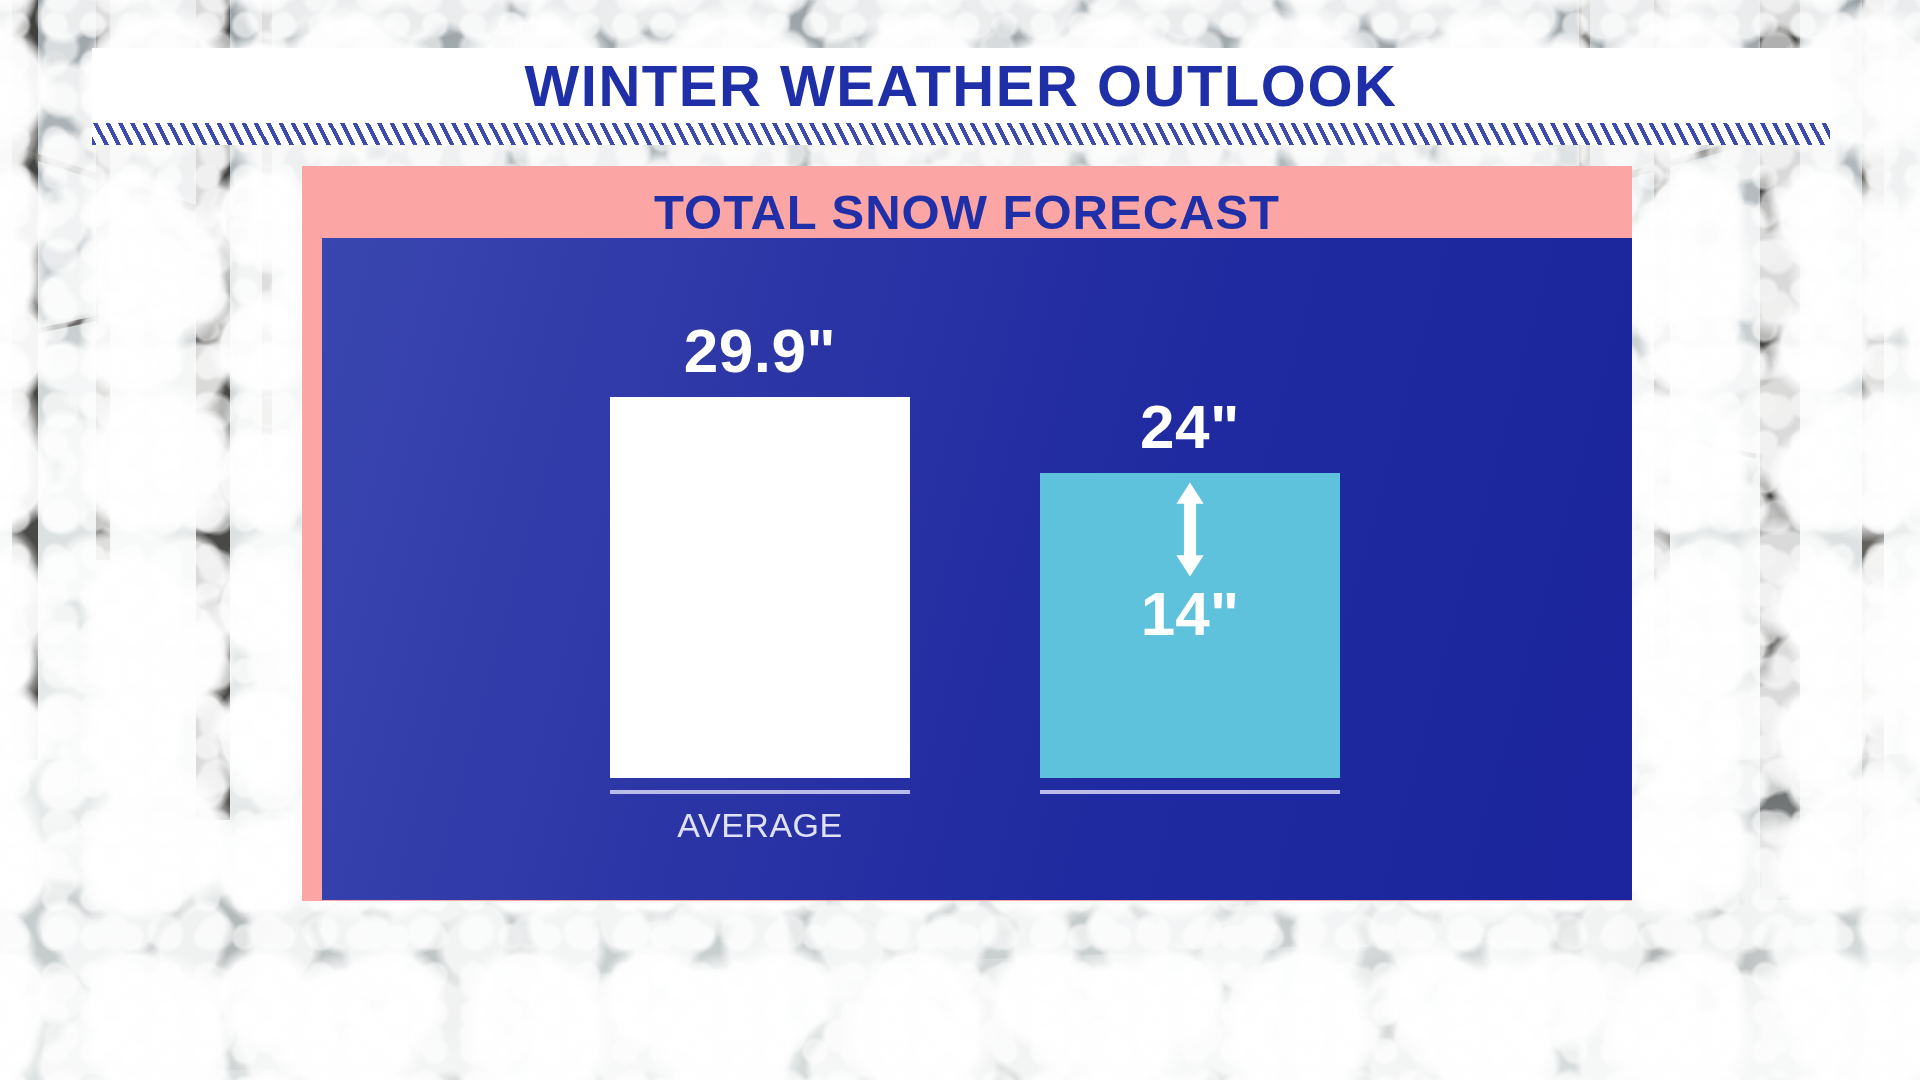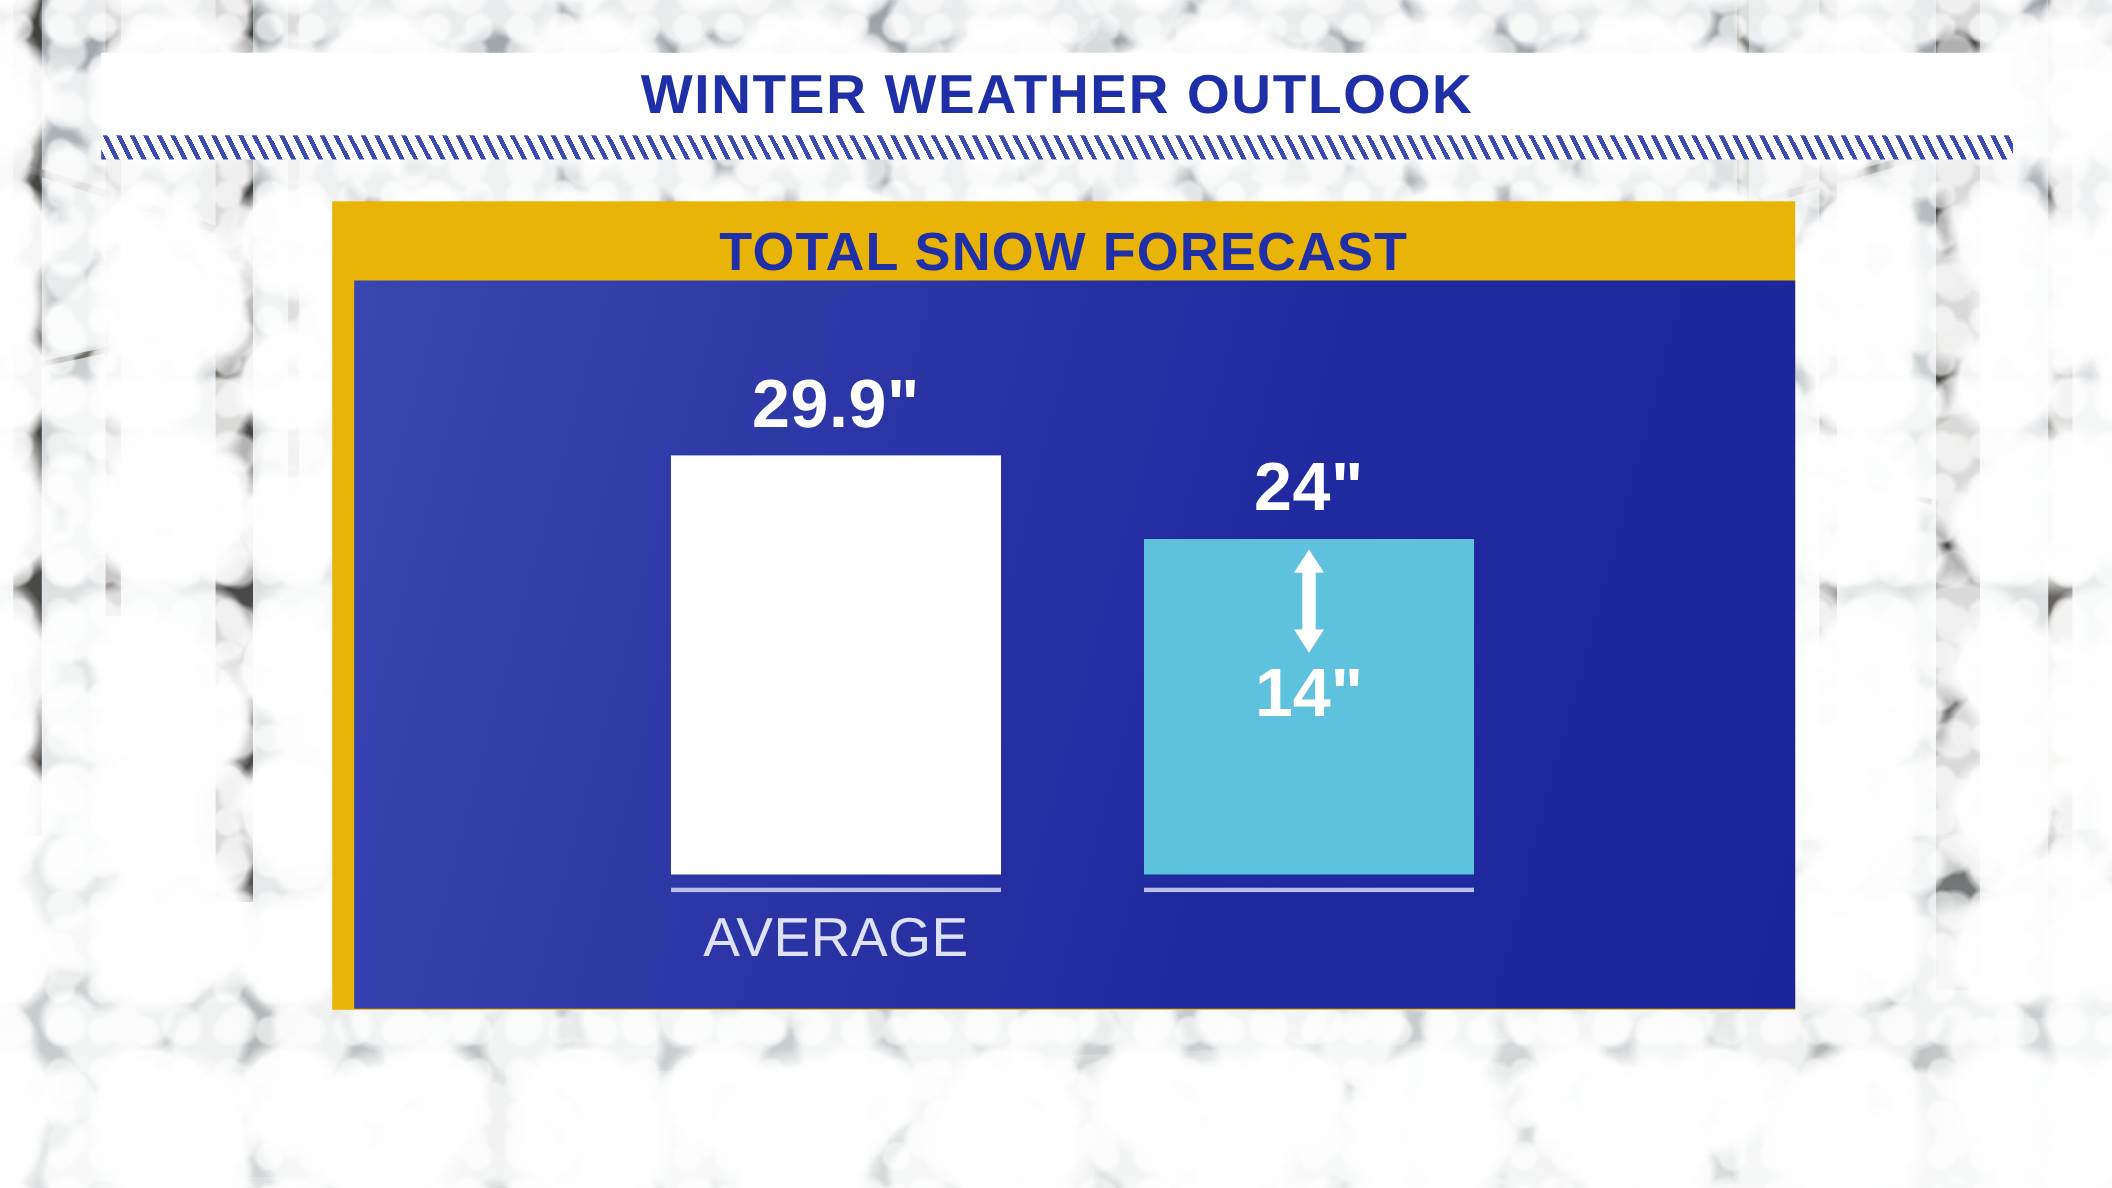--- a/index.html
+++ b/index.html
@@ -67,37 +67,37 @@
 
   
   #banner{
     position:absolute; left:92px; top:48px; width:1738px; height:75px;
     background:#ffffff;
     display:flex; align-items:center; justify-content:center;
     z-index:5;
   }
   #banner-title{
     color:#1f2fa8;
-    font-size:50px; font-weight:bold; letter-spacing:1.5px;
+    font-size:58px; font-weight:bold; letter-spacing:1.5px;
     white-space:nowrap;
   }
   #banner-stripe{
     position:absolute; left:92px; top:123px; width:1738px; height:22px;
     z-index:5;
     background:repeating-linear-gradient(
       63deg,
       #3d4bb0 0px, #3d4bb0 4px,
       #ffffff 4px, #ffffff 11px
     );
   }
 
   
   #card{
-    position:absolute; left:302px; top:183px; width:1330px; height:735px;
-    background:#eab308;
+    position:absolute; left:302px; top:166px; width:1330px; height:735px;
+    background:#fca5a5;
     z-index:4;
   }
   #card-title{
     text-align:center;
     color:#1f2fa8;
     font-size:49px; font-weight:bold; letter-spacing:1px;
     padding-top:18px;
   }
 
   
@@ -116,21 +116,21 @@
     font-weight:bold;
     font-size:62px;
     letter-spacing:0.5px;
   }
   .bar-rect{ position:absolute; left:0; }
   .bar-rule{
     position:absolute; left:0; height:4px; background:#b9bee8;
   }
   .bar-caption{
     position:absolute; left:0; right:0; text-align:center;
-    color:#dfe2f6; font-size:50px; letter-spacing:0.5px;
+    color:#dfe2f6; font-size:34px; letter-spacing:0.5px;
   }
 
   
   #col-average{ left:288px; width:300px; height:662px; }
   #avg-value { top:38px; }
   #avg-bar   { top:120px; width:300px; height:420px; background:#ffffff; }
   #avg-rule  { top:552px; width:300px; }
   #avg-label { top:568px; }
 
   

